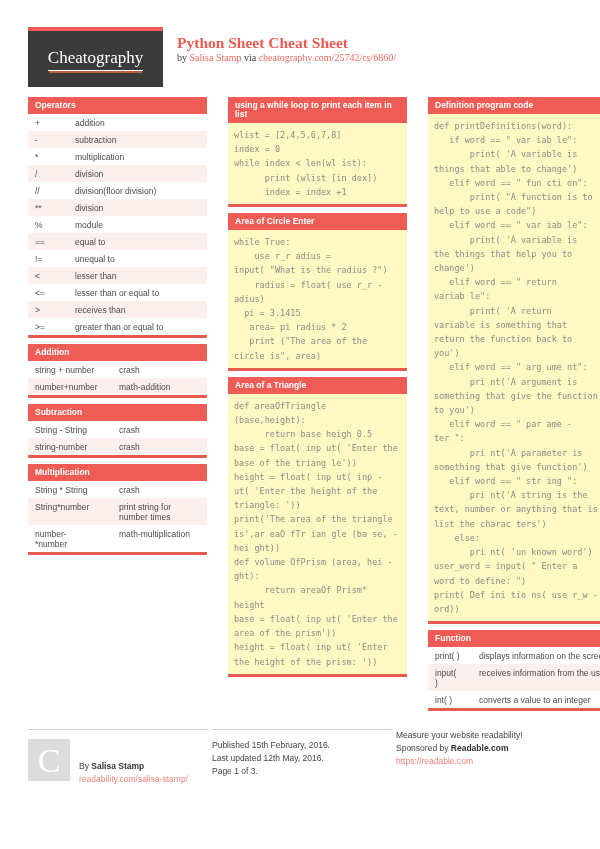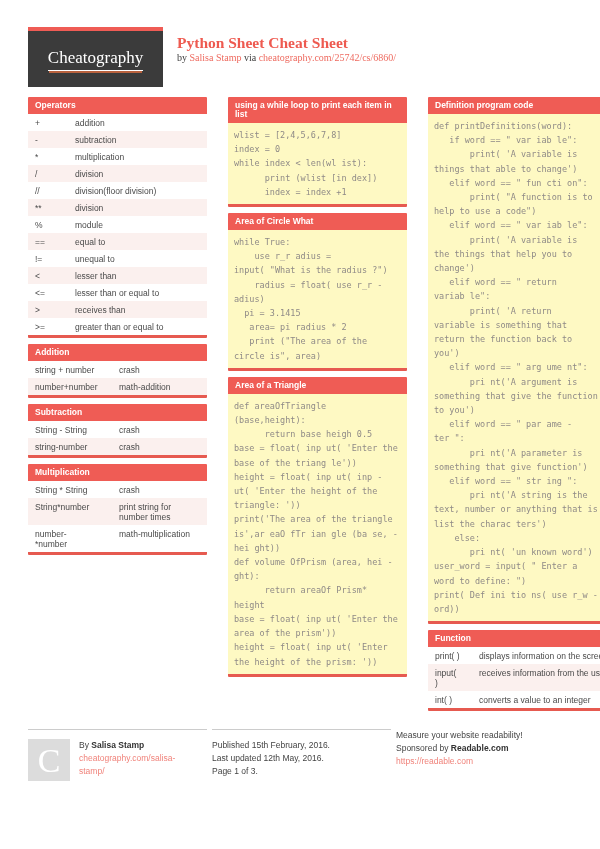--- a/index.html
+++ b/index.html
@@ -41,21 +41,21 @@
           font-size:8.5px; line-height:14.2px; padding:5px 6px; white-space:pre; overflow:hidden; }
 
   
   .footer { display:flex; gap:5px; margin:12px 28px 0 28px; font-size:8.5px; color:#444444; }
   .f-col { flex:0 0 179px; width:179px; line-height:13px; }
   .f-bordered { border-top:1px solid #cccccc; padding-top:9px; }
   .f-left { display:flex; }
   .c-badge { width:42px; height:42px; background:#dcdcdc; color:#ffffff; flex:0 0 42px;
              font-family:"Liberation Serif", serif; font-size:34px;
              display:flex; align-items:center; justify-content:center; }
-  .f-left-text { margin-left:9px; width:112px; }
+  .f-left-text { margin-left:9px; width:112px;margin-top:21px; }
   .f-link { color:#f0837b; text-decoration:none; word-wrap:break-word; }
   .bold { font-weight:bold; color:#333333; }
 </style>
 </head>
 <body>
 
 <div class="page">
 
   <div class="hdr">
     <div class="logo">
@@ -188,21 +188,21 @@
       <div class="card">
         <div class="card-h">using a while loop to print each item in list</div>
         <div class="code">wlist = [2,4,5,6,7,8]
 index = 0
 while index &lt; len(wl ist):
       print (wlist [in dex])
       index = index +1</div>
       </div>
 
       <div class="card">
-        <div class="card-h">Area of Circle What</div>
+        <div class="card-h">Area of Circle Enter</div>
         <div class="code">while True:
     use r_r adius =
 input( "What is the radius ?")
     radius = float( use r_r -
 adius)
   pi = 3.1415
    area= pi radius * 2
    print ("The area of the
 circle is", area)</div>
       </div>
@@ -300,21 +300,21 @@
 
     <div class="f-col f-bordered f-left">
       <div class="c-badge">
         <span>C</span>
       </div>
       <div class="f-left-text">
         <div>
           <span>By</span>
           <span class="bold">Salisa Stamp</span>
         </div>
-        <a class="f-link" href="#">cheatography.com/salisa-stamp/</a>
+        <a class="f-link" href="#">readability.com/salisa-stamp/</a>
       </div>
     </div>
 
     <div class="f-col f-bordered">
       <div>Published 15th February, 2016.</div>
       <div>Last updated 12th May, 2016.</div>
       <div>Page 1 of 3.</div>
     </div>
 
     <div class="f-col">

